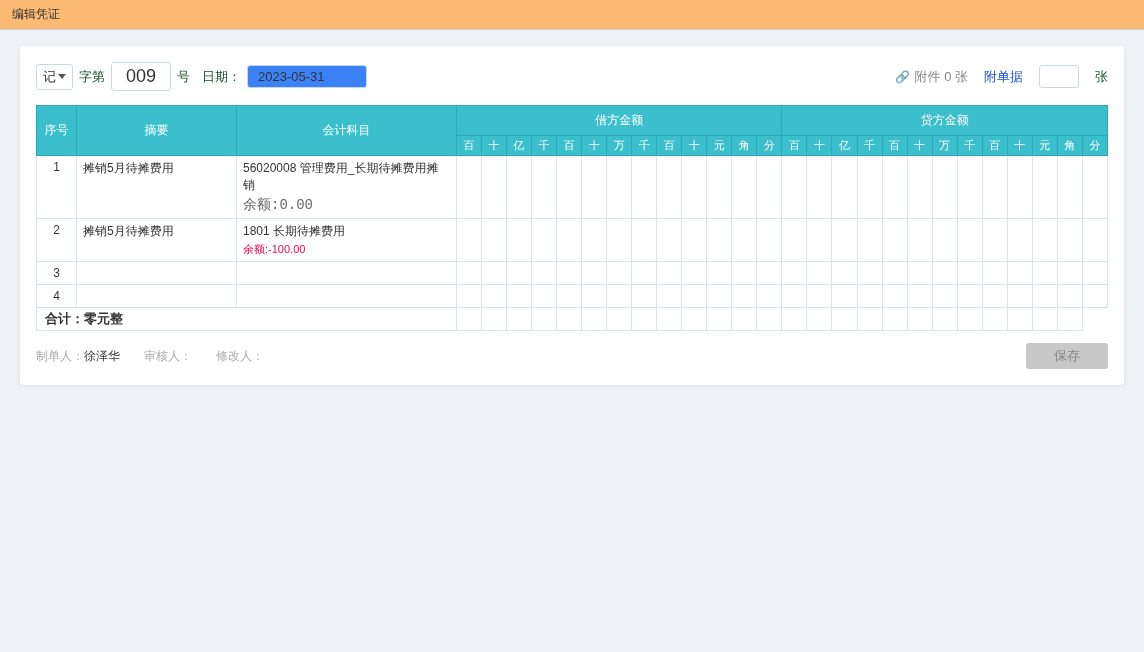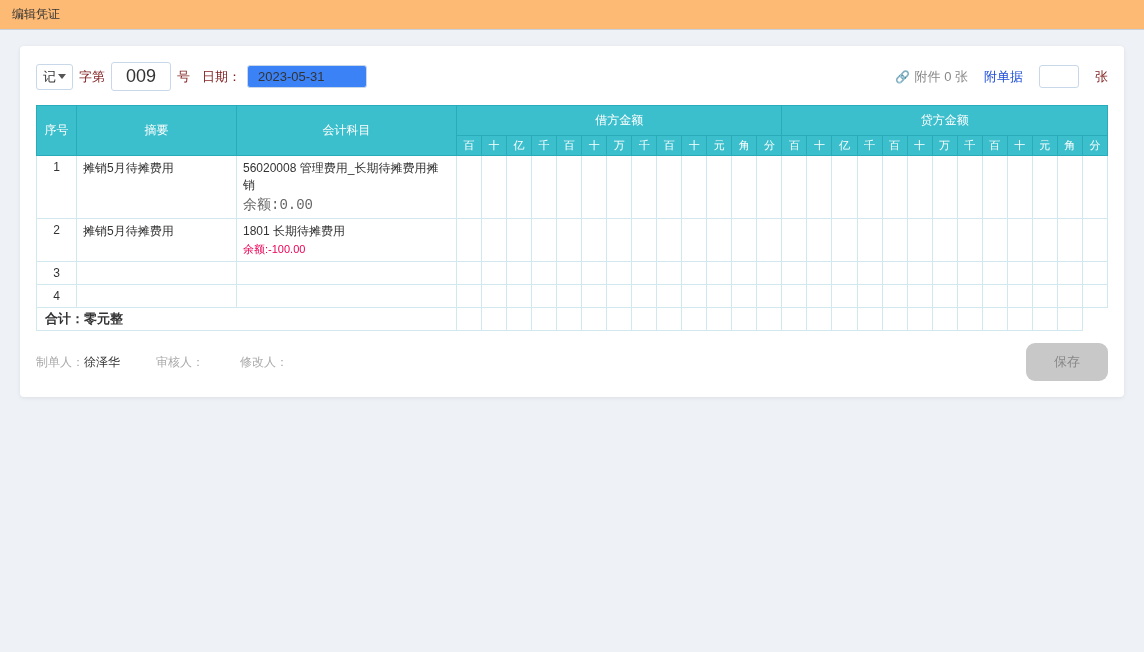--- a/index.html
+++ b/index.html
@@ -57,21 +57,21 @@
       gap: 12px;
       margin-bottom: 14px;
       flex-wrap: wrap;
     }
     .form-item {
       display: flex;
       align-items: center;
       gap: 6px;
     }
     .form-label {
-      color: #7f1d1d;
+      color: #14532d;
       font-size: 13px;
     }
     .ji-select {
       display: flex;
       align-items: center;
       gap: 2px;
       border: 1px solid #c8d8e8;
       border-radius: 3px;
       padding: 3px 6px;
       background: #fff;
@@ -164,34 +164,34 @@
     .total-row td {
       border-top: 1px solid #bbd;
       padding: 2px 8px;
       font-size: 13px;
       font-weight: bold;
     }
     .footer-row {
       padding-top: 12px;
       display: flex;
       align-items: center;
-      gap: 36px;
+      gap: 24px;
       color: #aaa;
       font-size: 12px;
     }
     .footer-value {
       color: #333;
     }
     .save-btn {
       margin-left: auto;
       background: #c8c8c8;
       color: #888;
       border: none;
-      border-radius: 9px;
-      padding: 10px 28px;
+      border-radius: 3px;
+      padding: 4px 28px;
       font-size: 13px;
       cursor: not-allowed;
     }
     .chevron-down {
       display: inline-block;
       width: 0;
       height: 0;
       border-left: 4px solid transparent;
       border-right: 4px solid transparent;
       border-top: 5px solid #555;

